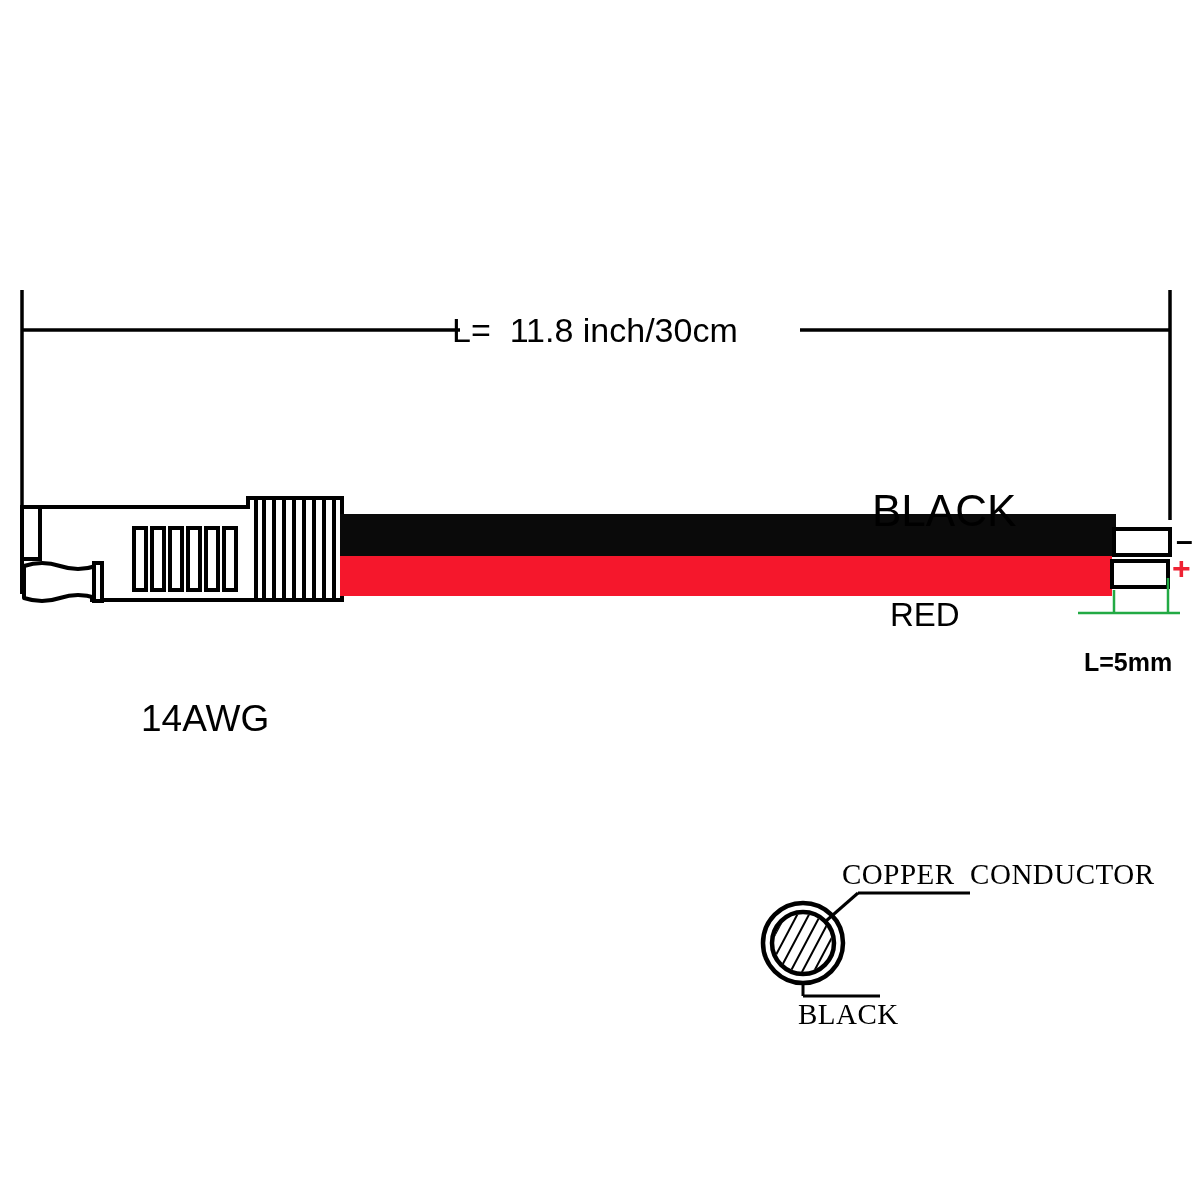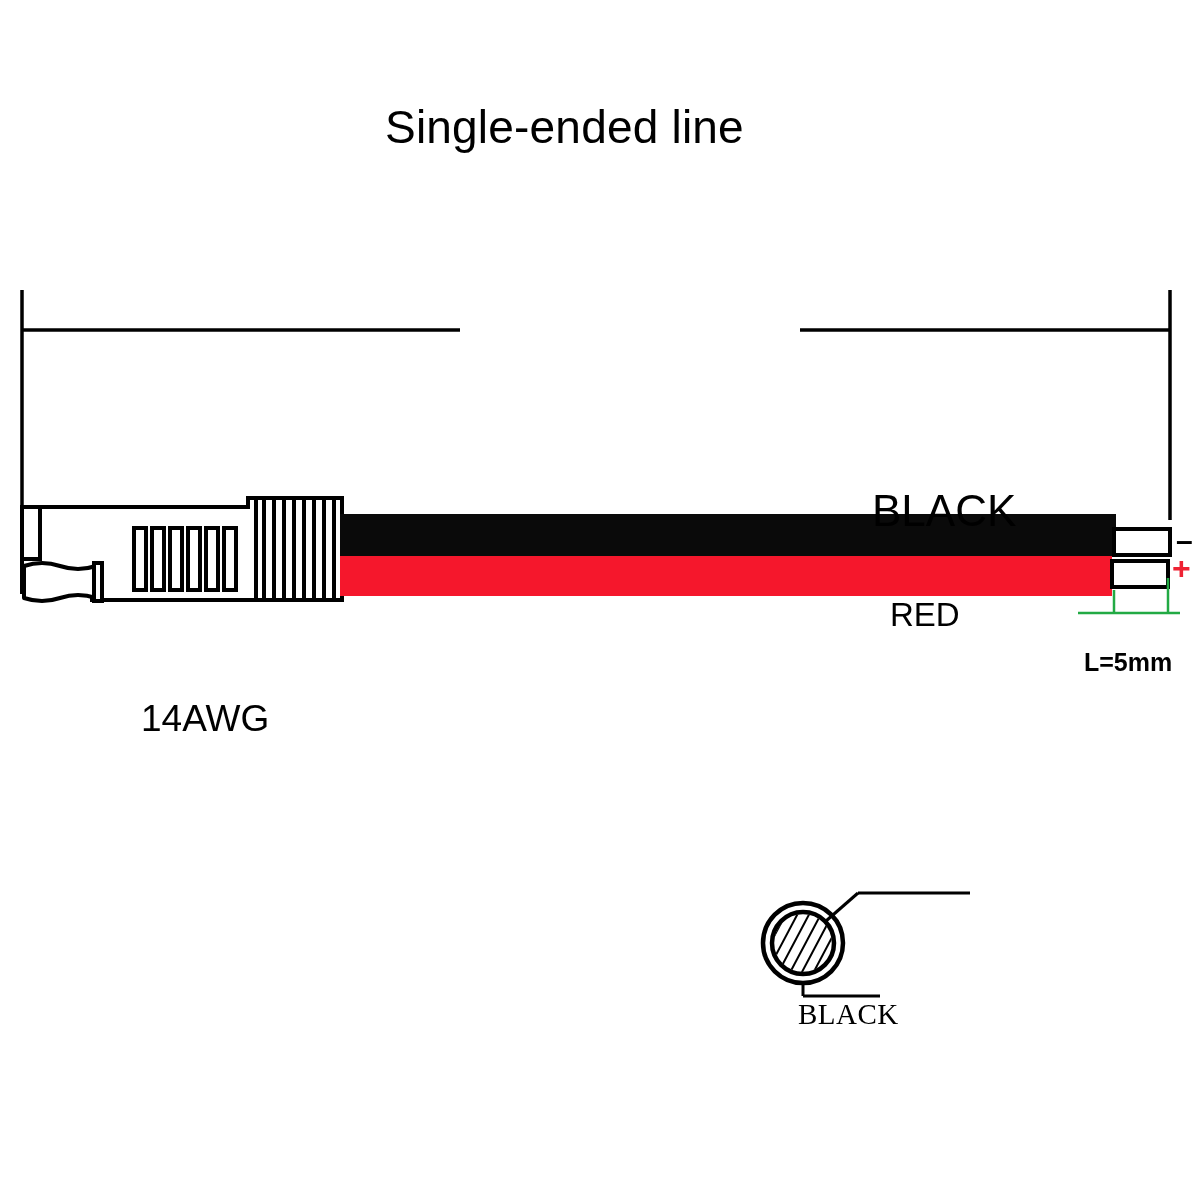--- a/index.html
+++ b/index.html
@@ -192,31 +192,32 @@
       </g>
 
       <g>
         <line x1="803" y1="983" x2="803" y2="996" stroke="#000" stroke-width="3"></line>
         <line x1="803" y1="996" x2="880" y2="996" stroke="#000" stroke-width="3"></line>
       </g>
     </g>
 
   </svg>
 
-  <div class="txt" id="title">Single-ended line</div>
-
+
+  <div class="txt" id="len-label">L=  11.8 inch/30cm</div>
 
   <div class="txt" id="black-label">BLACK</div>
 
   <div class="txt" id="red-label">RED</div>
 
   <div class="txt" id="awg-label">14AWG</div>
 
   <div class="txt" id="strip-label">L=5mm</div>
 
   <div class="txt" id="neg-sign">–</div>
 
   <div class="txt" id="pos-sign">+</div>
 
+  <div class="txt" id="copper-label">COPPER  CONDUCTOR</div>
 
   <div class="txt" id="jacket-label">BLACK</div>
 
 </div>
 
 </body></html>

